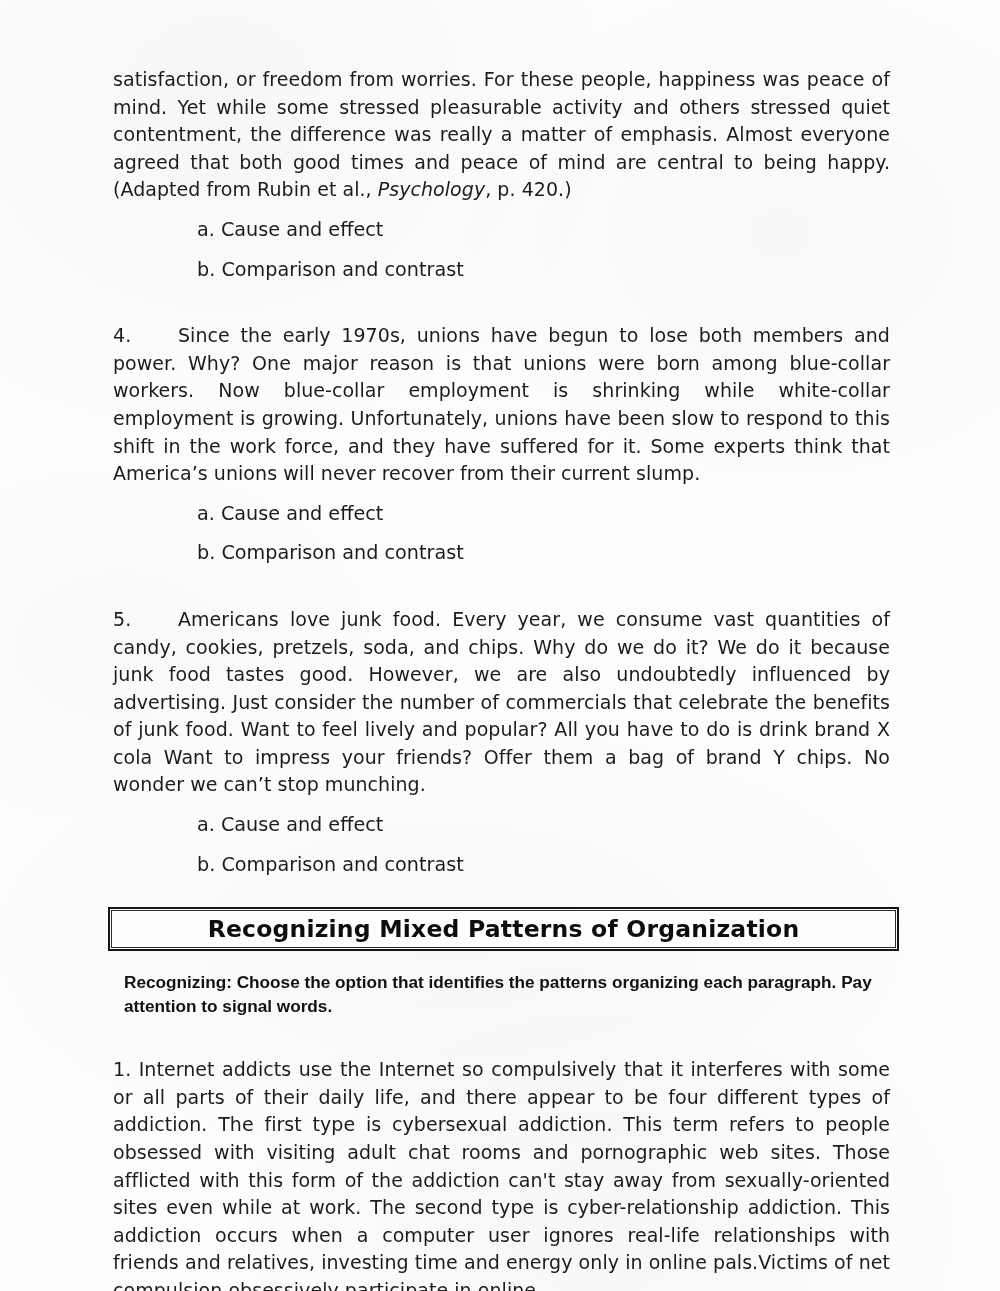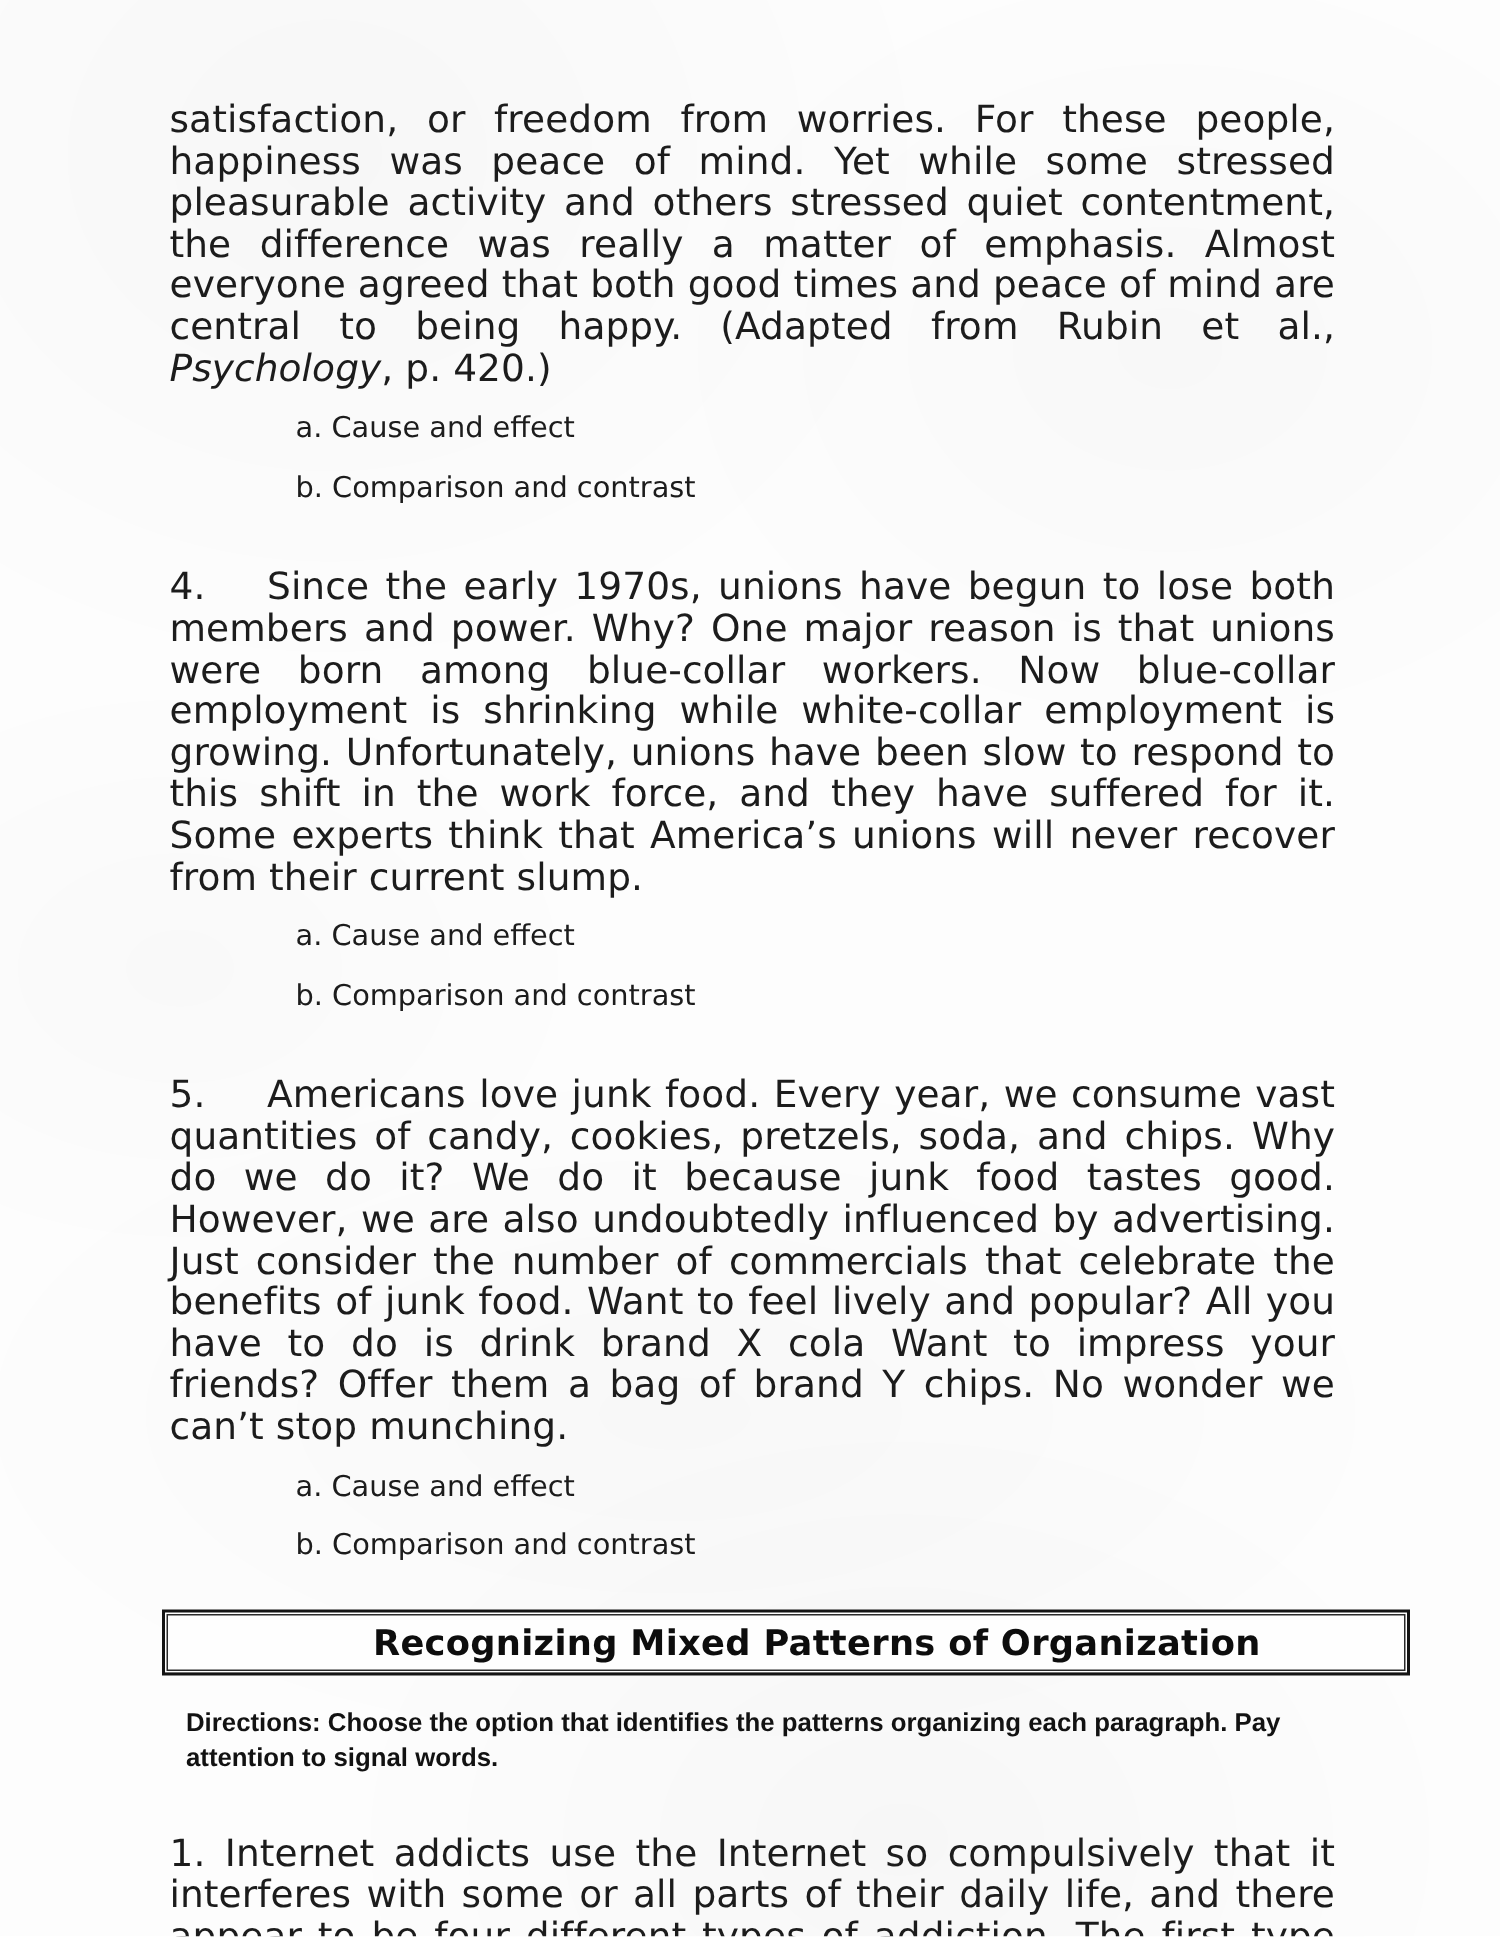--- a/index.html
+++ b/index.html
@@ -32,21 +32,21 @@
   .content {
     position: absolute;
     left: 113px;
     top: 0;
     width: 777px;
   }
   p.body-text {
     margin: 0;
     text-align: justify;
     text-justify: inter-word;
-    font-size: 25px;
+    font-size: 19px;
     line-height: 27.6px;
     letter-spacing: 0.05px;
     color: #1c1c1c;
   }
   .opt {
     margin: 12px;
     padding-left: 72px;
     font-size: 19.2px;
     line-height: 27.6px;
     color: #1c1c1c;
@@ -62,21 +62,20 @@
     margin-top: 29px;
     border: 2.5px solid #141414;
     box-shadow: inset 0 0 0 1px #ffffff, inset 0 0 0 2px #2a2a2a;
     height: 40px;
     width: 787px;
     margin-left: -5px;
     display: flex;
     align-items: center;
     justify-content: center;
     background: #fefefe;
-    padding-left: 41px;
   }
   .title-box h1 {
     margin: 0;
     font-family: "DejaVu Sans", sans-serif;
     font-size: 23.5px;
     font-weight: bold;
     letter-spacing: 0.2px;
     color: #0d0d0d;
     white-space: nowrap;
   }
@@ -118,20 +117,20 @@
     <div class="gap-para"></div>
 
     <p class="body-text"><span class="num-tab">5.</span><span>Americans love junk food. Every year, we consume vast quantities of candy, cookies, pretzels, soda, and chips. Why do we do it? We do it because junk food tastes good. However, we are also undoubtedly influenced by advertising. Just consider the number of commercials that celebrate the benefits of junk food. Want to feel lively and popular? All you have to do is drink brand X cola Want to impress your friends? Offer them a bag of brand Y chips. No wonder we can’t stop munching.</span></p>
     <p class="opt">a. Cause and effect</p>
     <p class="opt">b. Comparison and contrast</p>
 
     <div class="title-box">
       <h1>Recognizing Mixed Patterns of Organization</h1>
     </div>
 
-    <div class="directions">Directions: Choose the option that identifies the patterns organizing each paragraph. Pay attention to signal words.</div>
+    <div class="directions">Recognizing: Choose the option that identifies the patterns organizing each paragraph. Pay attention to signal words.</div>
 
     <div class="final-block">
       <p class="body-text">1. Internet addicts use the Internet so compulsively that it interferes with some or all parts of their daily life, and there appear to be four different types of addiction. The first type is cybersexual addiction. This term refers to people obsessed with visiting adult chat rooms and pornographic web sites. Those afflicted with this form of the addiction can't stay away from sexually-oriented sites even while at work. The second type is cyber-relationship addiction. This addiction occurs when a computer user ignores real-life relationships with friends and relatives, investing time and energy only in online pals.Victims of net compulsion obsessively participate in online</p>
     </div>
 
   </div>
 </div>
 
 </body></html>

